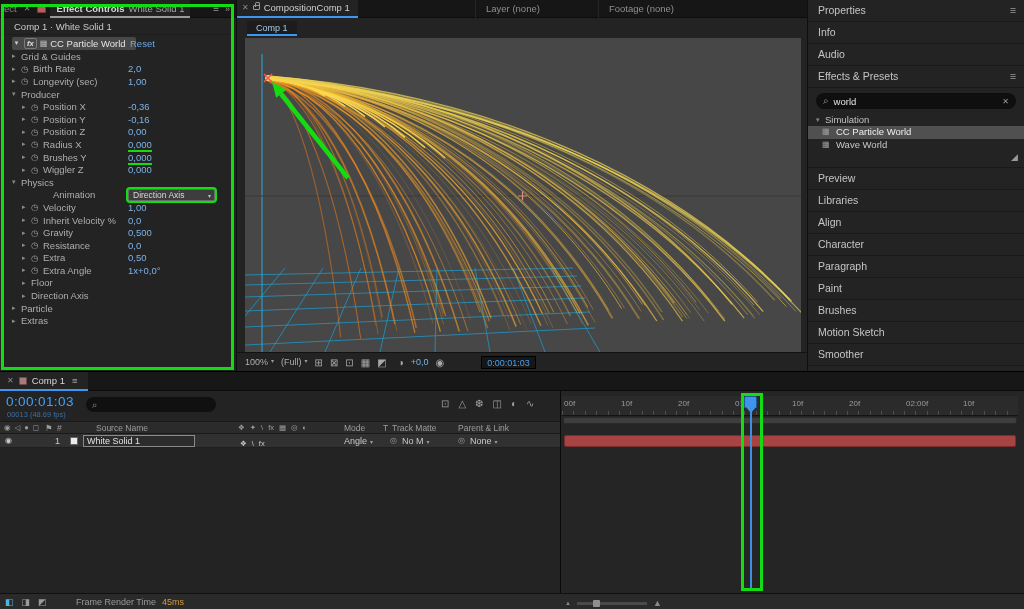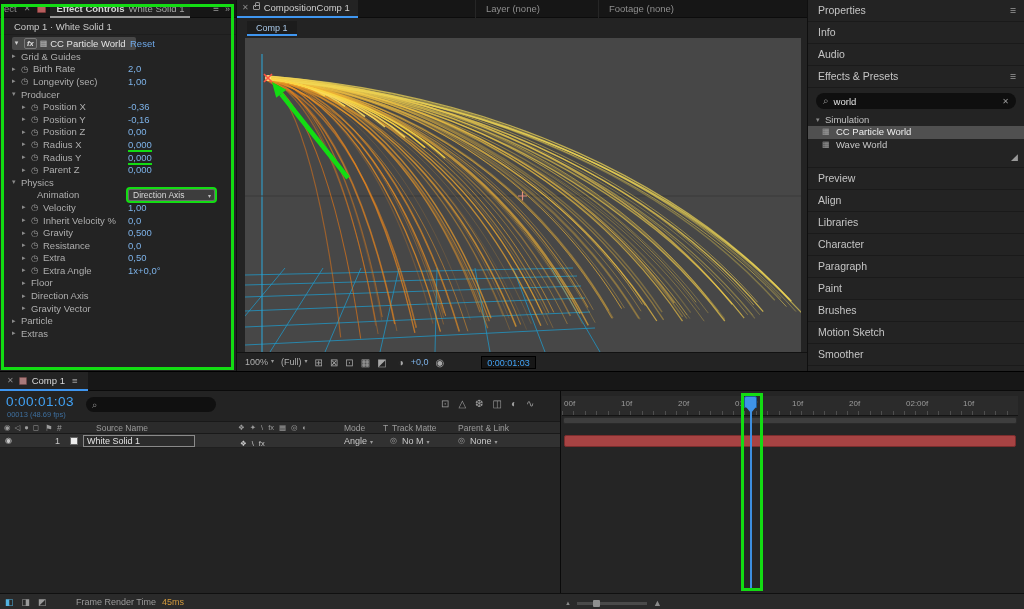--- a/index.html
+++ b/index.html
@@ -184,34 +184,34 @@
         </div>
         <div class="ec-row" style="padding-left: 22px;">
           <span class="tw">▸</span>
           <span class="sw">◷</span>
           <span class="lbl">Radius X</span>
           <span class="val gul">0,000</span>
         </div>
         <div class="ec-row" style="padding-left: 22px;">
           <span class="tw">▸</span>
           <span class="sw">◷</span>
-          <span class="lbl">Radius Y</span>
+          <span class="lbl">Brushes Y</span>
           <span class="val gul">0,000</span>
         </div>
         <div class="ec-row" style="padding-left: 22px;">
           <span class="tw">▸</span>
           <span class="sw">◷</span>
-          <span class="lbl">Parent Z</span>
+          <span class="lbl">Wiggler Z</span>
           <span class="val">0,000</span>
         </div>
         <div class="ec-row" style="padding-left: 12px;">
           <span class="tw">▾</span>
           <span class="lbl">Physics</span>
         </div>
-        <div class="ec-row" style="padding-left: 28px;">
+        <div class="ec-row" style="padding-left: 44px;">
           <span class="tw"></span>
           <span class="lbl">Animation</span>
           <span class="dd hl">Direction Axis<span class="ddc">▾</span></span>
         </div>
         <div class="ec-row" style="padding-left: 22px;">
           <span class="tw">▸</span>
           <span class="sw">◷</span>
           <span class="lbl">Velocity</span>
           <span class="val">1,00</span>
         </div>
@@ -245,24 +245,20 @@
           <span class="lbl">Extra Angle</span>
           <span class="val">1x+0,0°</span>
         </div>
         <div class="ec-row" style="padding-left: 22px; align-items: center;">
           <span class="tw">▸</span>
           <span class="lbl">Floor</span>
         </div>
         <div class="ec-row" style="padding-left: 22px;">
           <span class="tw">▸</span>
           <span class="lbl">Direction Axis</span>
-        </div>
-        <div class="ec-row" style="padding-left: 22px;">
-          <span class="tw">▸</span>
-          <span class="lbl">Gravity Vector</span>
         </div>
         <div class="ec-row" style="padding-left: 12px;">
           <span class="tw">▸</span>
           <span class="lbl">Particle</span>
         </div>
         <div class="ec-row" style="padding-left: 12px;">
           <span class="tw">▸</span>
           <span class="lbl">Extras</span>
         </div>
       </div>
@@ -447,22 +443,22 @@
           <span class="tw2">▾</span>
           <span>Simulation</span>
         </div>
         <div class="fxitem sel"><span class="fxic">▦</span><span>CC Particle World</span></div>
         <div class="fxitem"><span class="fxic">▦</span><span>Wave World</span></div>
         <div class="fxfoot">
           <span class="grip">◢</span>
         </div>
       </div>
       <div class="rp-row"><span class="rp-lbl">Preview</span></div>
+      <div class="rp-row"><span class="rp-lbl">Libraries</span></div>
       <div class="rp-row"><span class="rp-lbl">Align</span></div>
-      <div class="rp-row"><span class="rp-lbl">Libraries</span></div>
       <div class="rp-row"><span class="rp-lbl">Character</span></div>
       <div class="rp-row"><span class="rp-lbl">Paragraph</span></div>
       <div class="rp-row"><span class="rp-lbl">Paint</span></div>
       <div class="rp-row"><span class="rp-lbl">Brushes</span></div>
       <div class="rp-row"><span class="rp-lbl">Motion Sketch</span></div>
       <div class="rp-row"><span class="rp-lbl">Smoother</span></div>
       <div class="rp-row"><span class="rp-lbl">Wiggler</span></div>
     </section>
 
   <section class="panel tl-panel">

